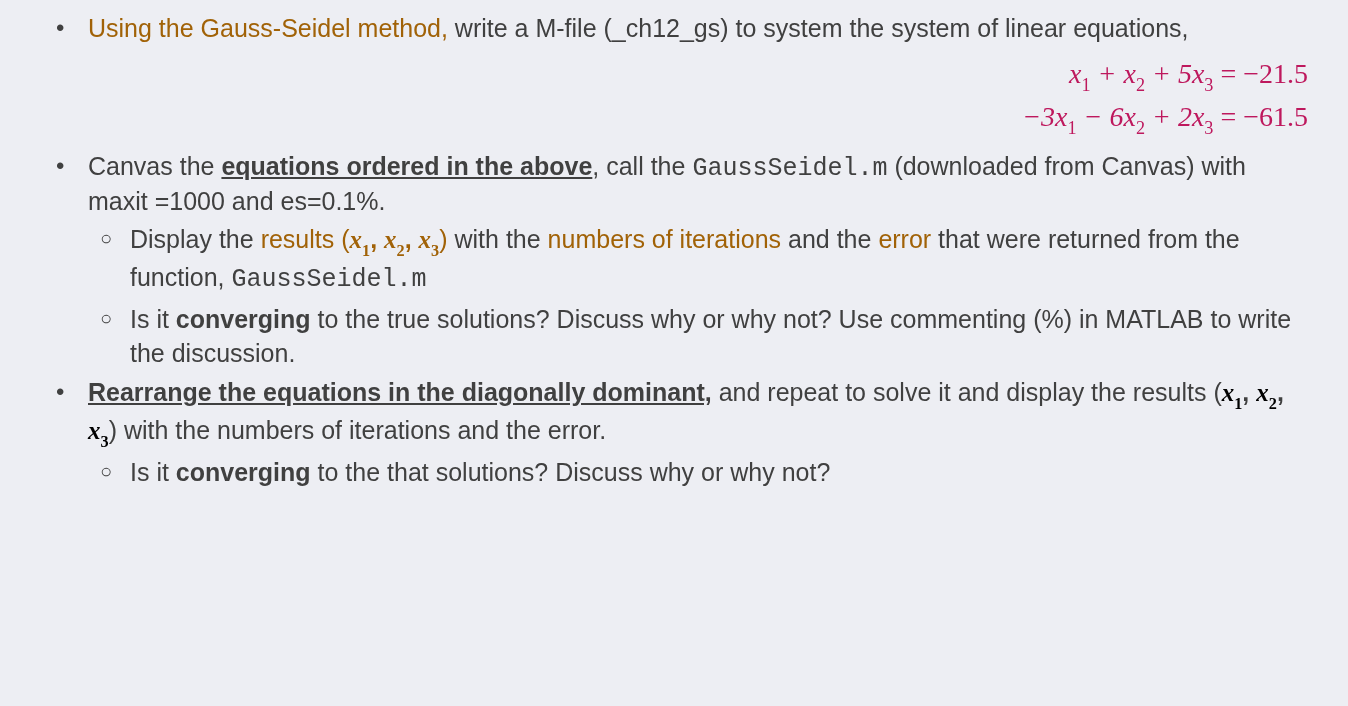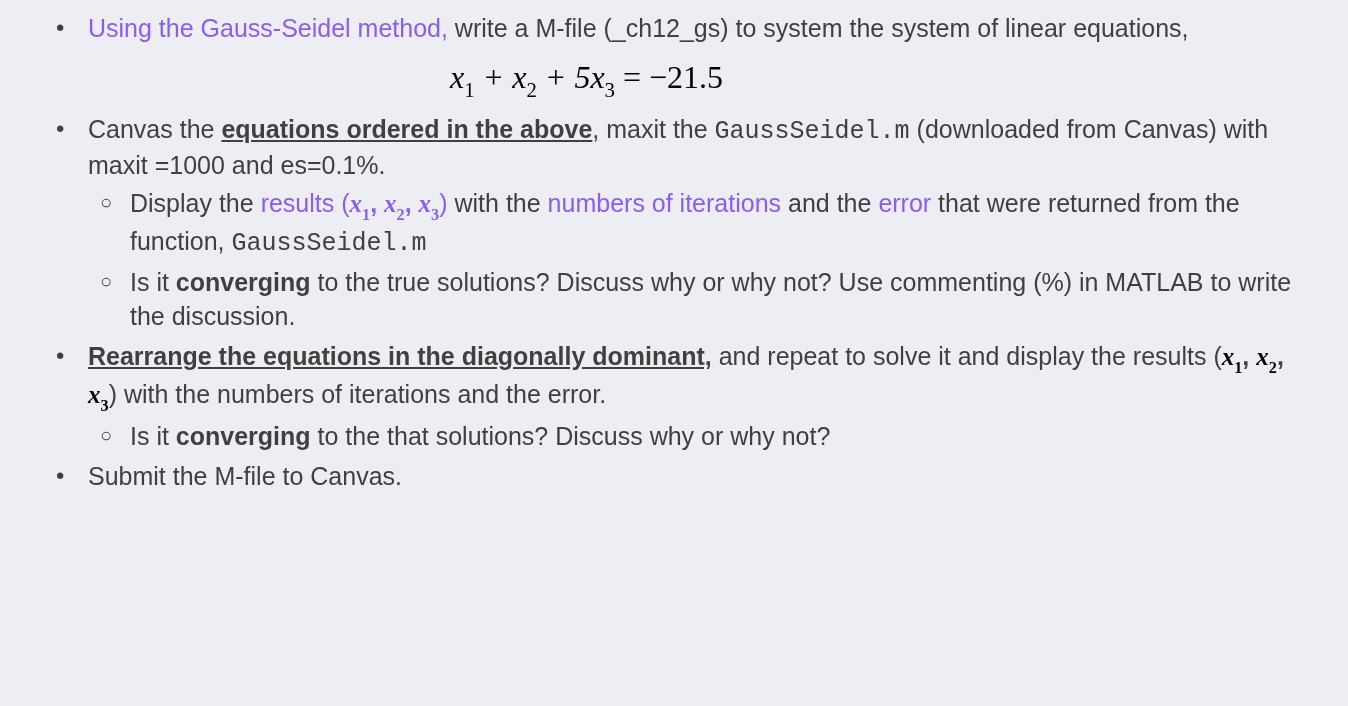--- a/index.html
+++ b/index.html
@@ -42,32 +42,32 @@
     padding-left: 42px;
     margin-bottom: 6px;
   }
   ul.circles > li::before {
     content: "○";
     position: absolute;
     left: 12px;
     top: 2px;
     font-size: 20px;
   }
-  .blue { color: #8b5cf6; }
+  .blue { color: #a16207; }
   .bold { font-weight: bold; }
   .uline { text-decoration: underline; }
   .mono { font-family: "Courier New", Courier, monospace; text-align: right; }
   .eqs {
     margin: 8px 0 10px 0;
-    text-align: left;
+    text-align: right;
     padding-left: 310px;
     font-family: "Times New Roman", Times, serif;
-    font-size: 32px;
+    font-size: 28px;
     font-style: italic;
-    color: #000000;
+    color: #be185d;
     line-height: 1.45;
   }
   .sub {
     font-size: 0.65em;
     vertical-align: sub;
     position: relative;
     top: 2px;
   }
   .num { font-style: normal; }
   .eqrow { white-space: nowrap; }
@@ -78,42 +78,42 @@
 
 <div class="page">
 <ul class="bullets">
 
   <li>
     <span class="blue">Using the Gauss-Seidel method,</span><span> write a M-file (_ch12_gs) to system the system of linear equations,</span>
     <div class="eqs">
       <div class="eqrow" style="padding-left:52px;">
         <span>x</span><span class="sub num">1</span><span> +   x</span><span class="sub num">2</span><span> + 5x</span><span class="sub num">3</span><span class="num"> = −21.5</span>
       </div>
+      <div class="eqrow" style="padding-left:0px;">
+        <span>−3x</span><span class="sub num">1</span><span> − 6x</span><span class="sub num">2</span><span> + 2x</span><span class="sub num">3</span><span class="num"> = −61.5</span>
+      </div>
     </div>
   </li>
 
   <li>
-    <span>Canvas the </span><span class="bold uline">equations ordered in the above</span><span>, maxit the </span><span class="mono">GaussSeidel.m</span><span> (downloaded from Canvas) with maxit =1000 and es=0.1%.</span>
+    <span>Canvas the </span><span class="bold uline">equations ordered in the above</span><span>, call the </span><span class="mono">GaussSeidel.m</span><span> (downloaded from Canvas) with maxit =1000 and es=0.1%.</span>
     <ul class="circles">
       <li>
         <span>Display the </span><span class="blue"><span>results (</span><span class="bold" style="font-style:italic;font-family:'Times New Roman',serif;">x</span><span class="bold sub" style="font-family:'Times New Roman',serif;">1</span><span class="bold">, </span><span class="bold" style="font-style:italic;font-family:'Times New Roman',serif;">x</span><span class="bold sub" style="font-family:'Times New Roman',serif;">2</span><span class="bold">, </span><span class="bold" style="font-style:italic;font-family:'Times New Roman',serif;">x</span><span class="bold sub" style="font-family:'Times New Roman',serif;">3</span><span>)</span></span><span> with the </span><span class="blue">numbers of iterations</span><span> and the </span><span class="blue">error</span><span> that were returned from the function, </span><span class="mono">GaussSeidel.m</span>
       </li>
       <li>
         <span>Is it </span><span class="bold">converging</span><span> to the true solutions? Discuss why or why not? Use commenting (%) in MATLAB to write the discussion.</span>
       </li>
     </ul>
   </li>
 
   <li>
     <span class="bold uline">Rearrange the equations in the diagonally dominant,</span><span> and repeat to solve it and display the results (</span><span class="bold" style="font-style:italic;font-family:'Times New Roman',serif;color:#000;">x</span><span class="bold sub" style="font-family:'Times New Roman',serif;color:#000;">1</span><span class="bold">, </span><span class="bold" style="font-style:italic;font-family:'Times New Roman',serif;color:#000;">x</span><span class="bold sub" style="font-family:'Times New Roman',serif;color:#000;">2</span><span class="bold">, </span><span class="bold" style="font-style:italic;font-family:'Times New Roman',serif;color:#000;">x</span><span class="bold sub" style="font-family:'Times New Roman',serif;color:#000;">3</span><span>) with the numbers of iterations and the error.</span>
     <ul class="circles">
       <li>
         <span>Is it </span><span class="bold">converging</span><span> to the that solutions? Discuss why or why not?</span>
       </li>
     </ul>
   </li>
 
-  <li>
-    <span>Submit the M-file to Canvas.</span>
-  </li>
 
 </ul>
 </div>
 
 </body></html>

